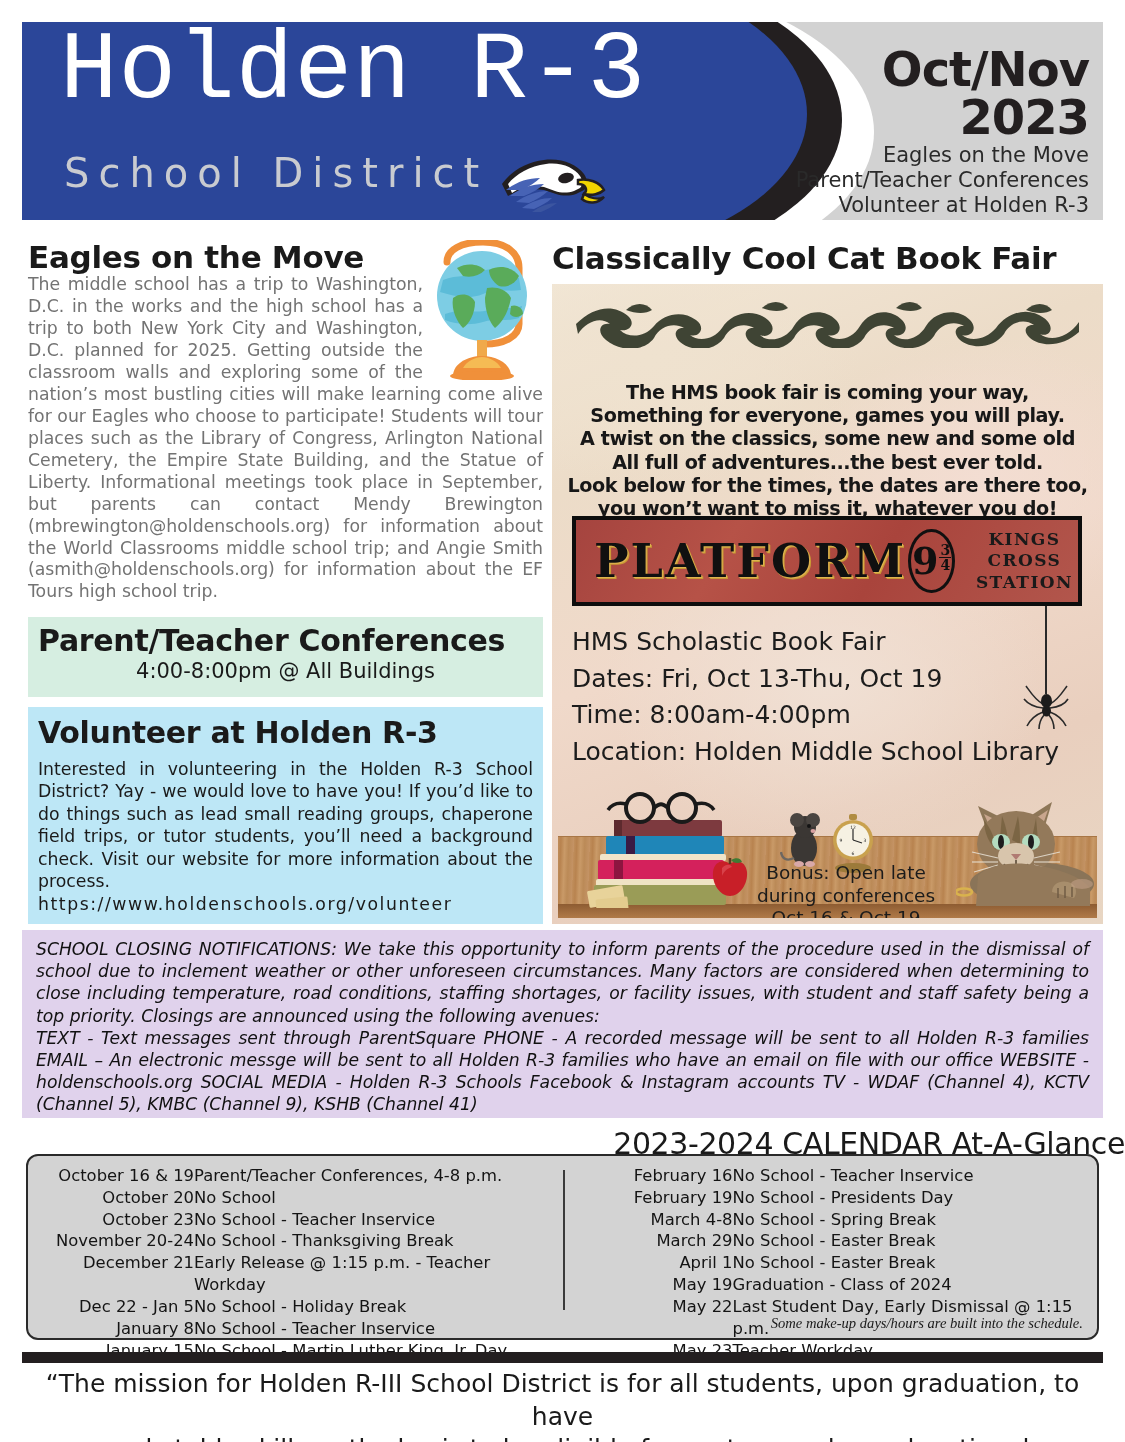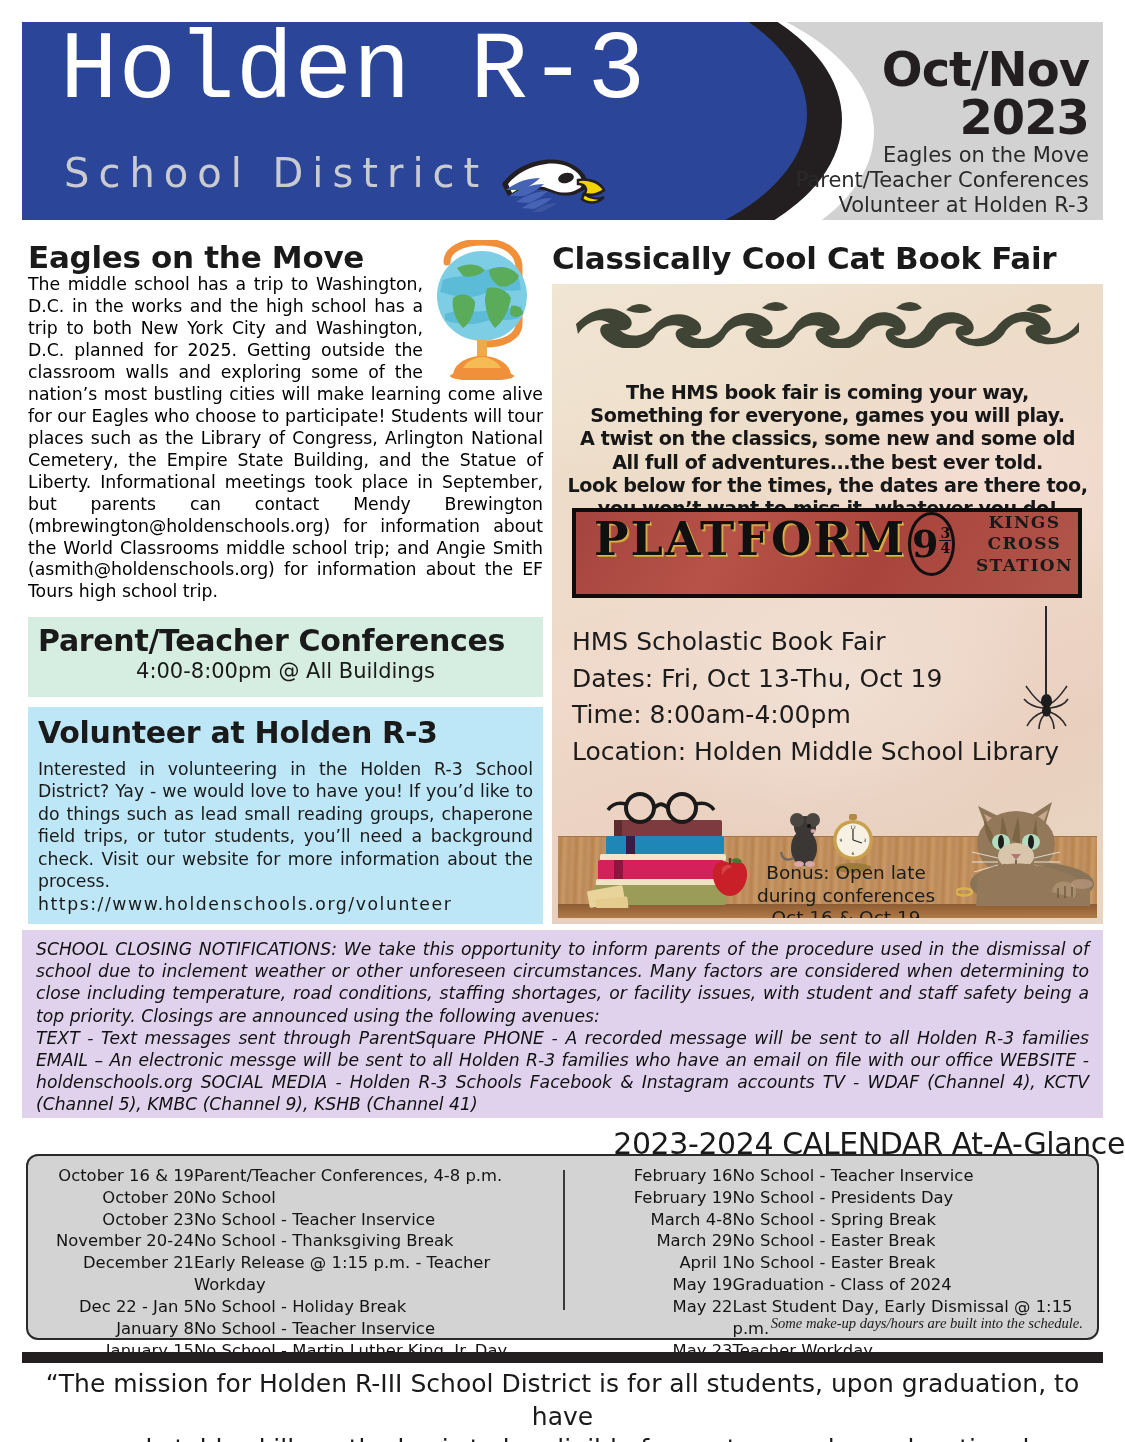--- a/index.html
+++ b/index.html
@@ -66,21 +66,21 @@
   
   .left-col { position:absolute; left:28px; top:240px; width:515px; }
 
   .sec-title {
     font-family:"DejaVu Sans", sans-serif;
     font-weight:bold; font-size:31px; color:#1a1a1a; letter-spacing:-0.3px;
     line-height:1.1;
   }
   .body-text {
     font-family:"DejaVu Sans", sans-serif;
-    font-size:17.3px; color:#000000; line-height:1.27;
+    font-size:17.3px; color:#737373; line-height:1.27;
     text-align:justify; text-justify:inter-word;
   }
 
   .eotm-wrap { position:relative; }
   .eotm-float { float:right; width:120px; height:128px; shape-outside: margin-box; }
 
   .ptc-box {
     margin-top:14px; background:#d6eee1; padding:6px 10px 12px 10px;
   }
   .ptc-title {
@@ -124,24 +124,24 @@
   }
   .bf-flourish { position:absolute; left:14px; top:14px; width:523px; height:50px; }
   .bf-poem {
     position:absolute; left:10px; top:70px; width:531px;
     font-family:"DejaVu Sans", sans-serif; font-weight:bold;
     font-size:19.2px; color:#171717; text-align:center; line-height:1.21;
     letter-spacing:-0.45px;
     margin-top:27px;
   }
   .platform {
-    position:absolute; left:20px; top:224px; width:510px; height:90px;
+    position:absolute; left:20px; top:232px; width:510px; height:90px;
     background: linear-gradient(120deg,#a5443f 0%, #b65247 30%, #a9443c 60%, #b2564c 100%);
     border:4px solid #0d0d0d;
-    display:flex; align-items:flex-start; padding-left:18px;
+    display:flex; align-items:center; padding-left:18px;
   }
   .platform-word {
     font-family:"DejaVu Serif", serif; font-weight:bold; font-size:46px;
     color:#101010; letter-spacing:2px;
     text-shadow: 1px 1px 0 #e0b450, 2px 2px 0 #c99a35;
   }
   .platform-circle {
     position:relative; width:64px; height:64px; border:3px solid #101010;
     border-radius:50%; margin-left:2px;
     display:flex; align-items:center; justify-content:center;

